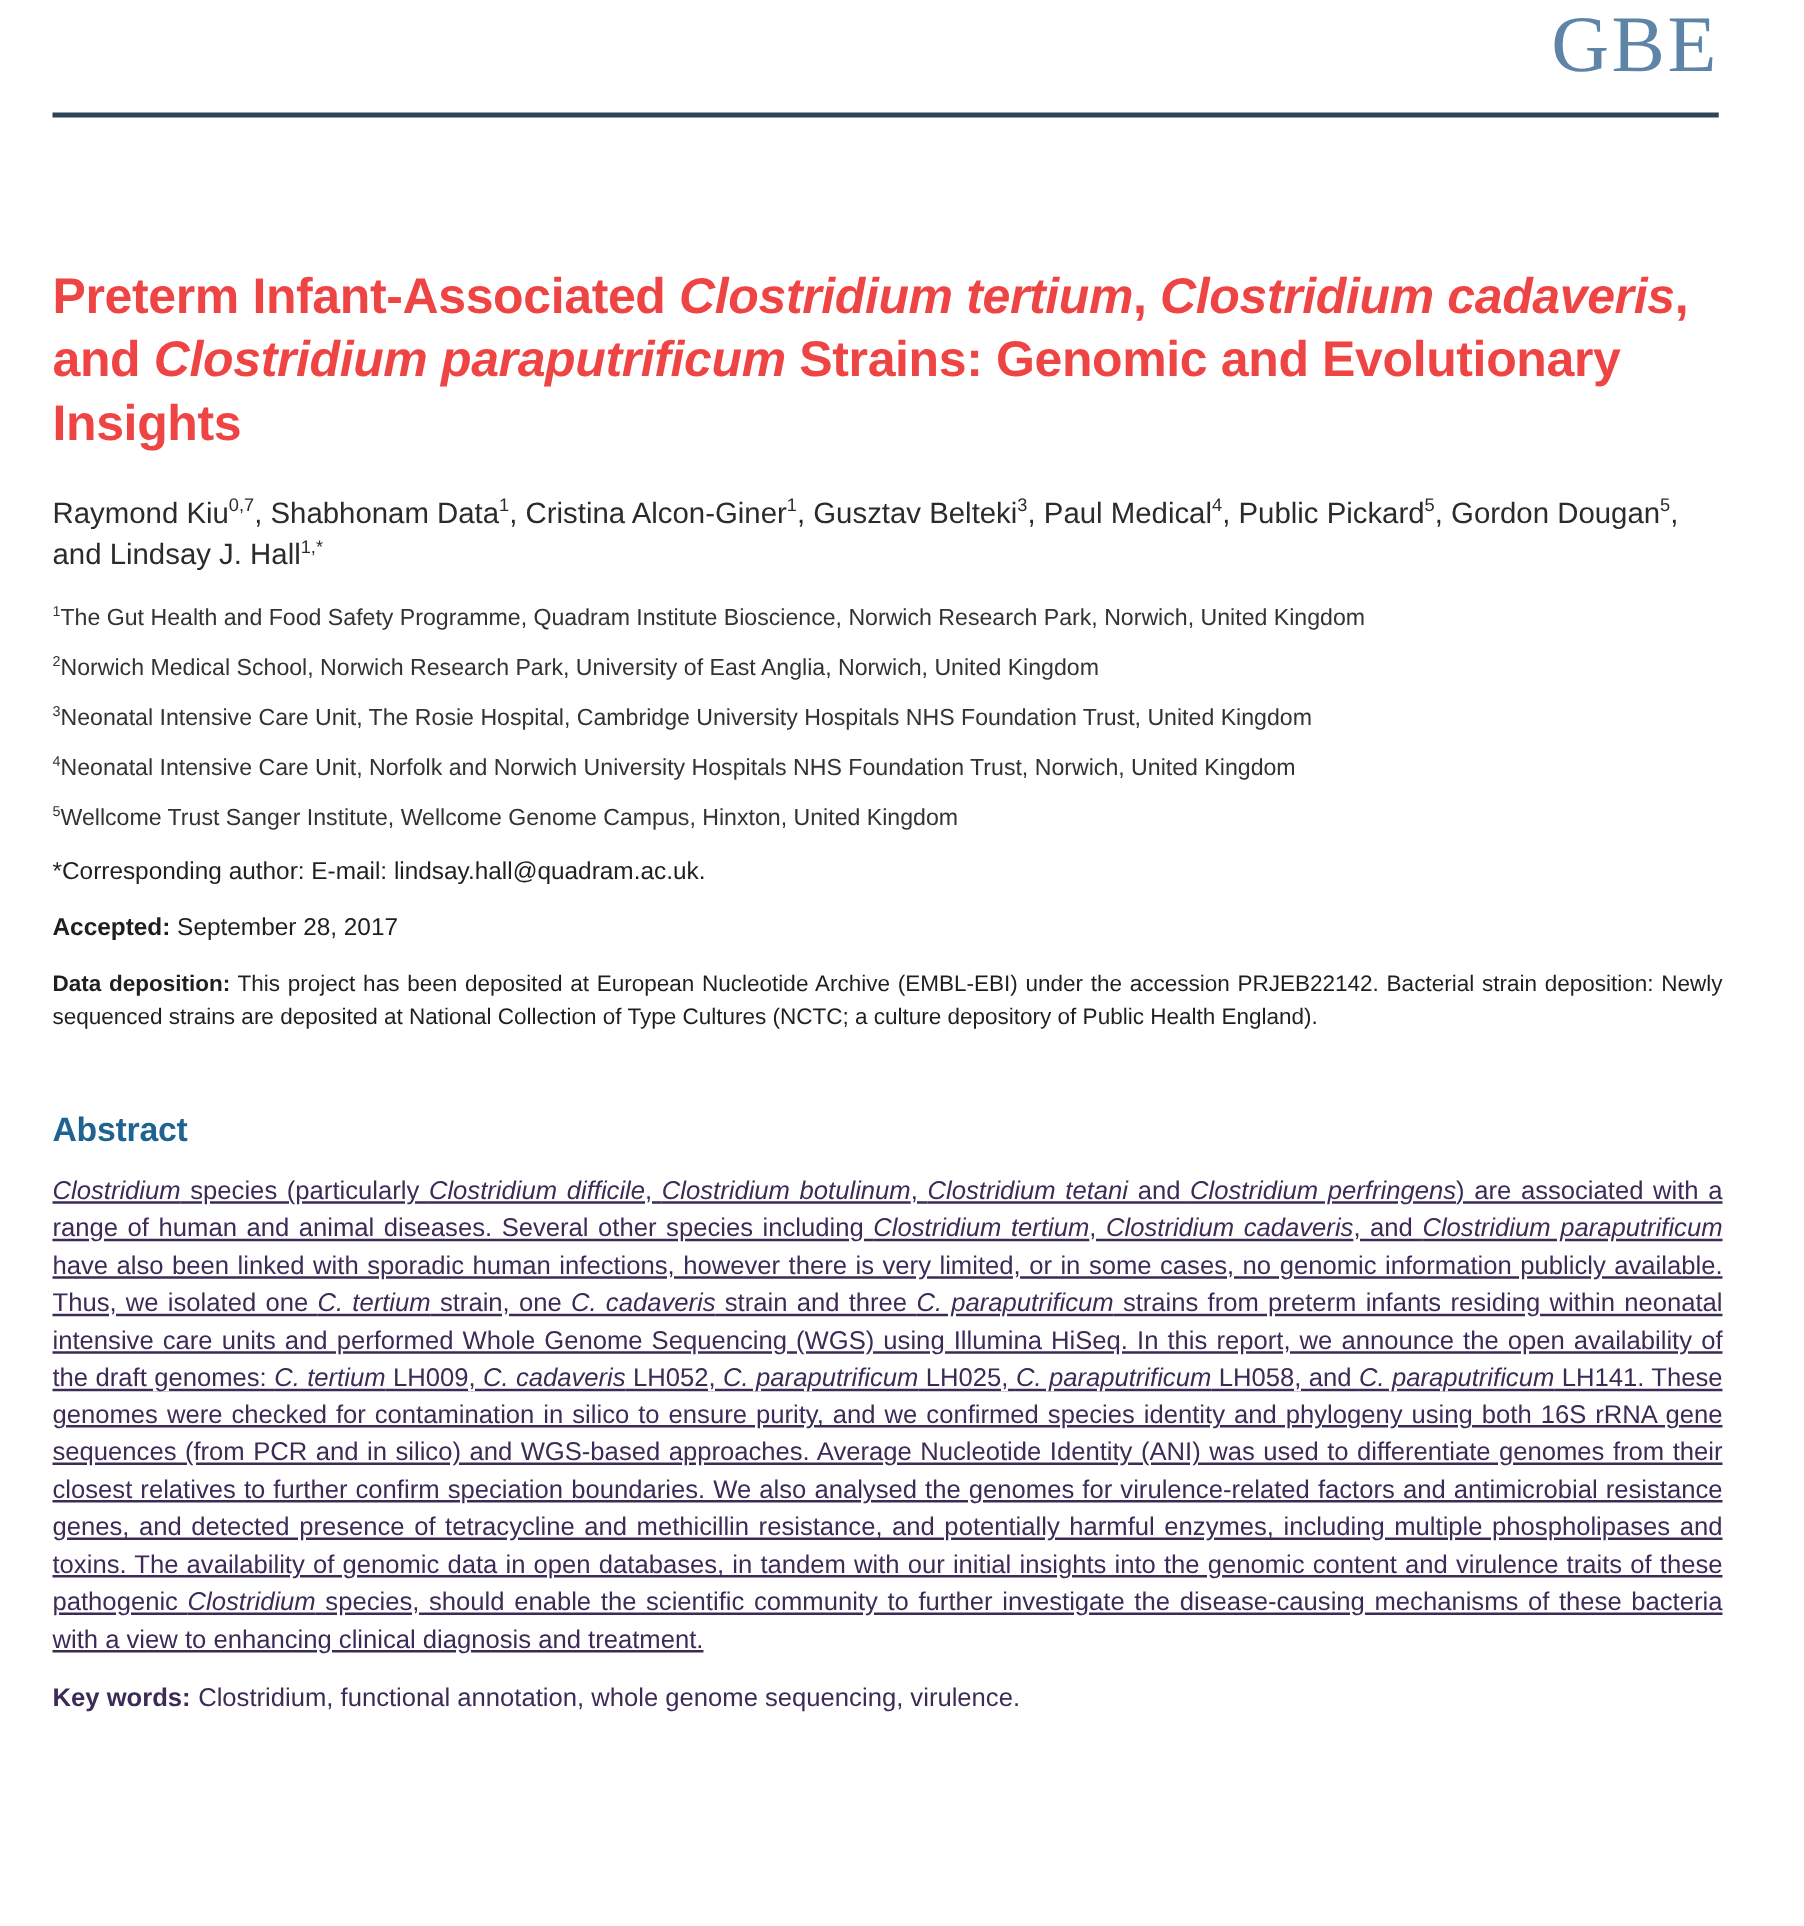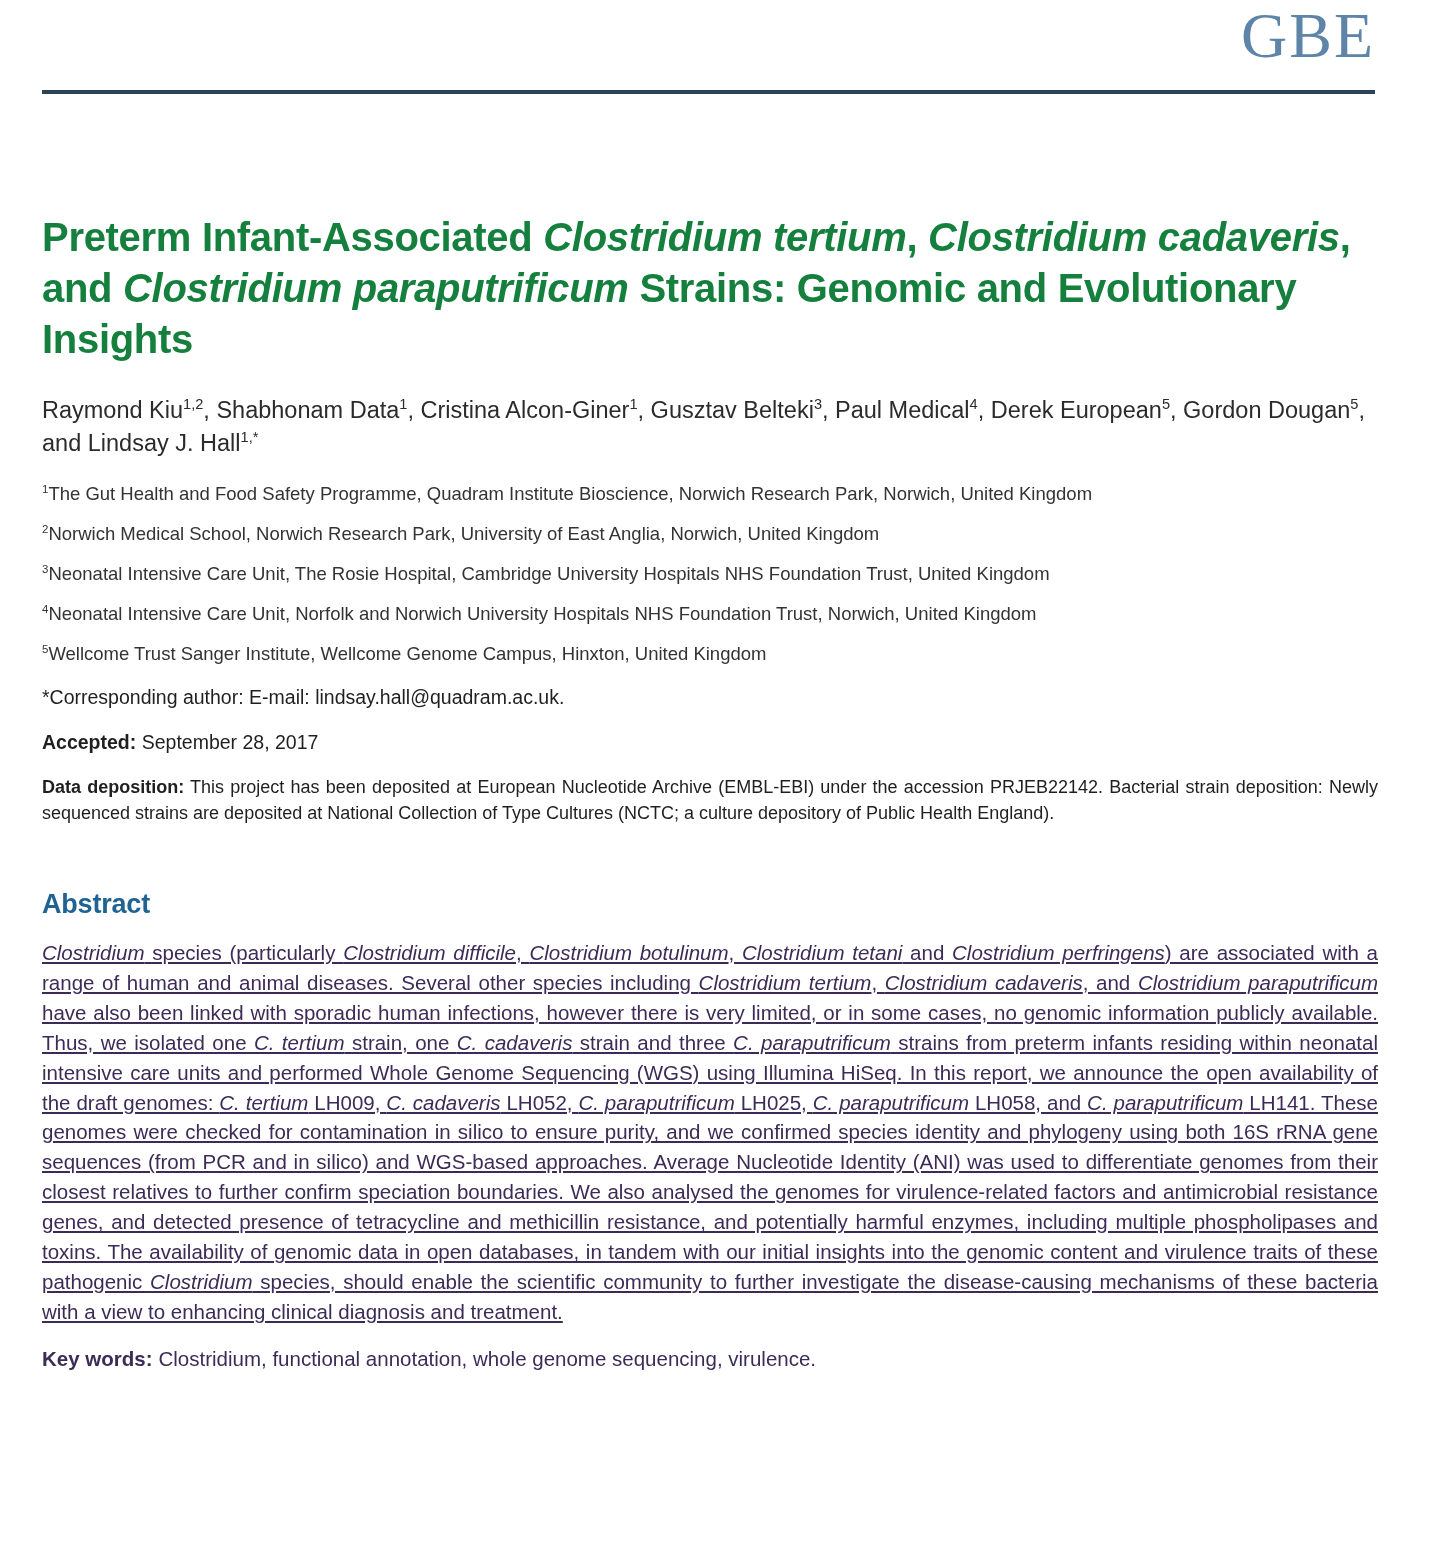--- a/index.html
+++ b/index.html
@@ -56,21 +56,21 @@
     top: 0;
     width: 1336px;
   }
 
   
   .paper-title {
     margin: 212px 0 0 0;
     font-size: 40px;
     line-height: 1.28;
     font-weight: bold;
-    color: #15803d;
+    color: #ef4444;
     letter-spacing: -0.3px;
     max-width: 1320px;
   }
   .paper-title i { font-style: italic; }
 
   
   .authors {
     margin: 28px 0 0 0;
     font-size: 23.5px;
     line-height: 1.42;
@@ -145,21 +145,21 @@
 
   <div class="masthead">
     <div class="journal-logo">GBE</div>
     <div class="masthead-rule"></div>
   </div>
 
   <div class="content">
 
     <h1 class="paper-title" id="paper-title"><span>Preterm Infant-Associated </span><i>Clostridium tertium</i><span>, </span><i>Clostridium cadaveris</i><span>, and </span><i>Clostridium paraputrificum</i><span> Strains: Genomic and Evolutionary Insights</span></h1>
 
-    <div class="authors" id="author-list"><span>Raymond Kiu</span><sup>1,2</sup>, <span>Shabhonam Data</span><sup>1</sup>, <span>Cristina Alcon-Giner</span><sup>1</sup>, <span>Gusztav Belteki</span><sup>3</sup>, <span>Paul Medical</span><sup>4</sup>, <span>Derek European</span><sup>5</sup>, <span>Gordon Dougan</span><sup>5</sup>, <span>and Lindsay J. Hall</span><sup>1,*</sup></div>
+    <div class="authors" id="author-list"><span>Raymond Kiu</span><sup>0,7</sup>, <span>Shabhonam Data</span><sup>1</sup>, <span>Cristina Alcon-Giner</span><sup>1</sup>, <span>Gusztav Belteki</span><sup>3</sup>, <span>Paul Medical</span><sup>4</sup>, <span>Public Pickard</span><sup>5</sup>, <span>Gordon Dougan</span><sup>5</sup>, <span>and Lindsay J. Hall</span><sup>1,*</sup></div>
 
     <div class="affiliations" id="affiliation-list">
         <div class="aff-line"><sup>1</sup><span>The Gut Health and Food Safety Programme, Quadram Institute Bioscience, Norwich Research Park, Norwich, United Kingdom</span></div>
         <div class="aff-line"><sup>2</sup><span>Norwich Medical School, Norwich Research Park, University of East Anglia, Norwich, United Kingdom</span></div>
         <div class="aff-line"><sup>3</sup><span>Neonatal Intensive Care Unit, The Rosie Hospital, Cambridge University Hospitals NHS Foundation Trust, United Kingdom</span></div>
         <div class="aff-line"><sup>4</sup><span>Neonatal Intensive Care Unit, Norfolk and Norwich University Hospitals NHS Foundation Trust, Norwich, United Kingdom</span></div>
         <div class="aff-line"><sup>5</sup><span>Wellcome Trust Sanger Institute, Wellcome Genome Campus, Hinxton, United Kingdom</span></div>
       </div>
 
     <div class="notes">

